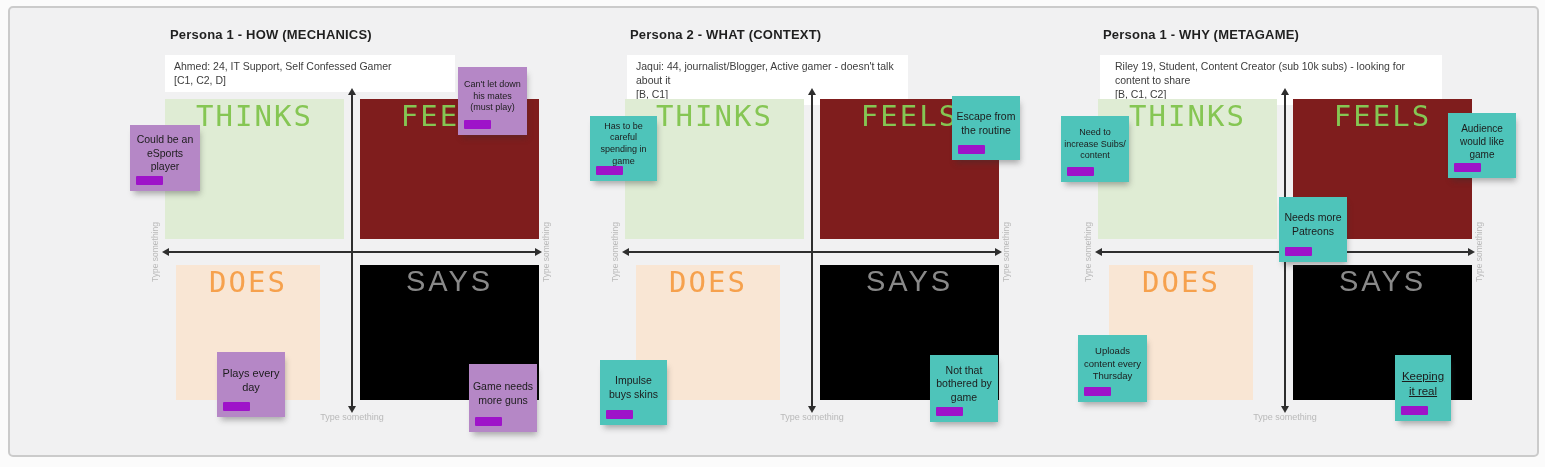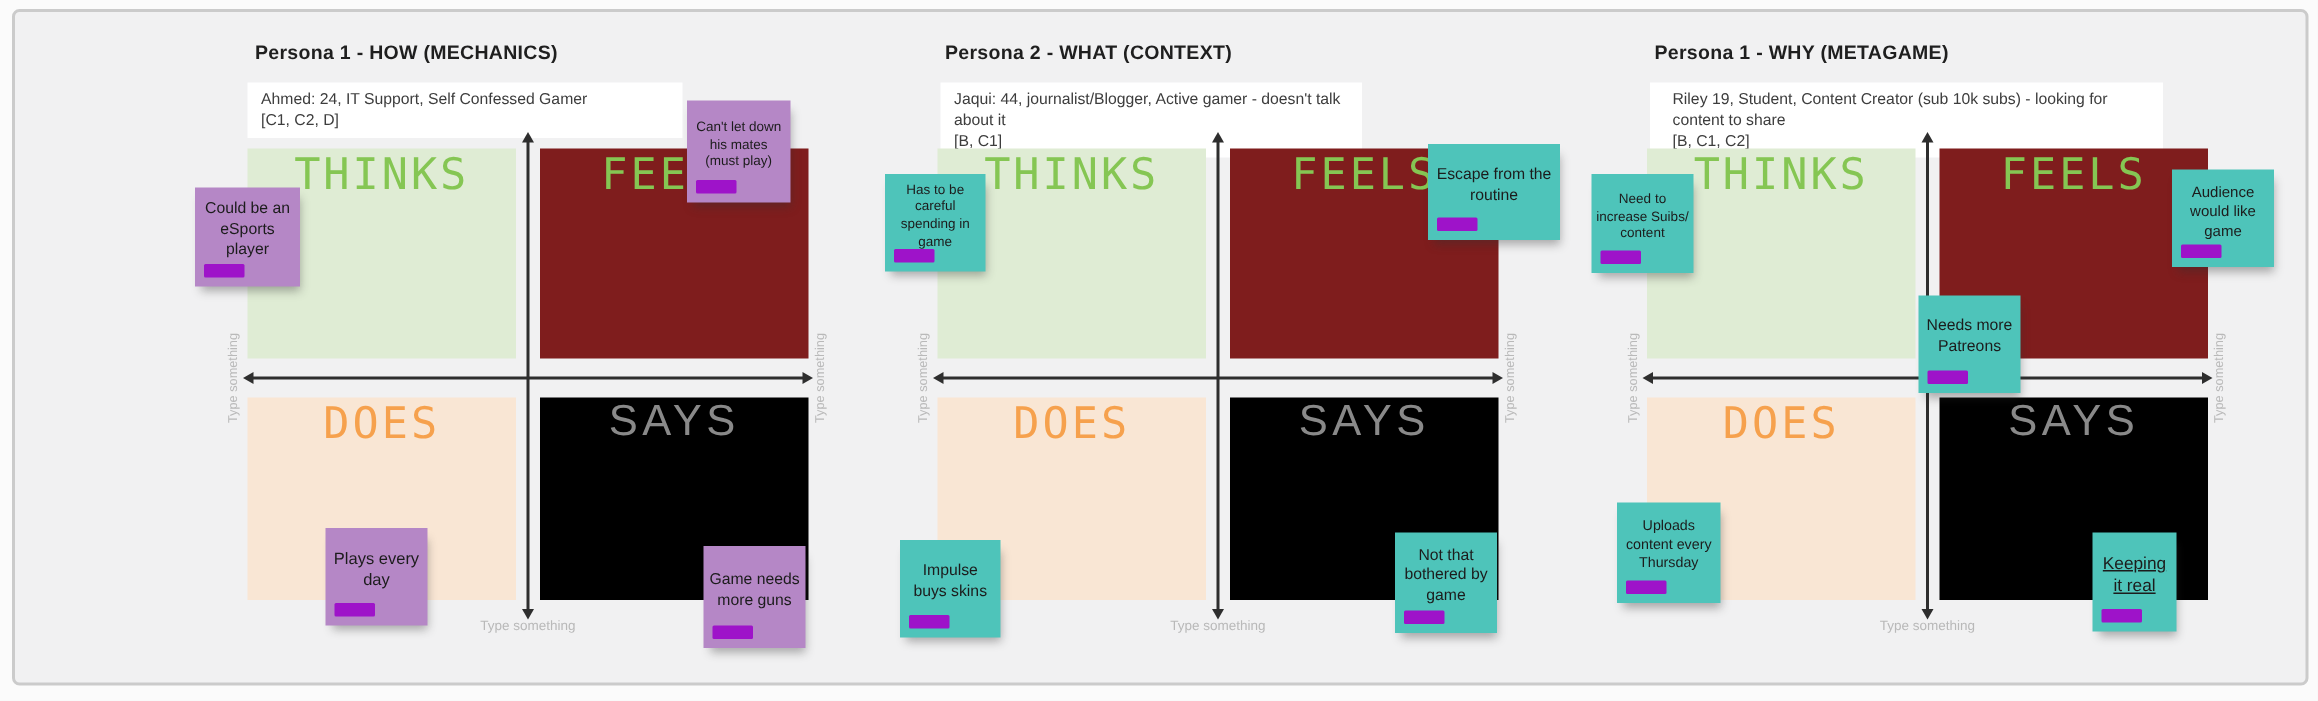--- a/index.html
+++ b/index.html
@@ -8,21 +8,21 @@
   .board{position:absolute;left:8px;top:6px;width:1527px;height:447px;
          background:#f1f1f2;border:2px solid #cbcbcb;border-radius:5px;}
   .panel{position:absolute;top:0;width:374px;height:447px;}
   .panel-title{position:absolute;left:5px;top:19px;margin:0;
                font-size:13px;font-weight:bold;color:#1f1f1f;letter-spacing:.2px;white-space:nowrap;}
   .desc-box{position:absolute;top:47px;background:#ffffff;box-sizing:border-box;
             padding:4px 9px;font-size:10.5px;line-height:14px;color:#3d3d3d;min-height:37px;}
   .quad{position:absolute;display:flex;align-items:flex-start;justify-content:center;}
   .q-thinks{left:0;top:91px;width:179px;height:140px;background:#dfecd4;}
   .q-feels{left:195px;top:91px;width:179px;height:140px;background:#7f1d1d;}
-  .q-does{left:0;top:257px;width:179px;height:135px;background:#f9e6d4;}
+  .q-does{left:11px;top:257px;width:144px;height:135px;background:#f9e6d4;}
   .q-says{left:195px;top:257px;width:179px;height:135px;background:#000000;}
   .quad-label{font-family:"DejaVu Sans Mono","Liberation Mono",monospace;
               font-size:29px;letter-spacing:2px;}
   .lbl-green{color:#85c653;}
   .lbl-orange{color:#f6a14d;}
   .lbl-gray{color:#898989;font-family:"Liberation Sans",sans-serif;letter-spacing:3px;}
   .v-axis{position:absolute;left:186px;top:84px;width:2px;height:317px;background:#2e2e2e;}
   .h-axis{position:absolute;left:2px;top:243px;width:370px;height:2px;background:#2e2e2e;}
   .ah{position:absolute;width:0;height:0;}
   .ah-up{left:183px;top:80px;border-left:4px solid transparent;border-right:4px solid transparent;border-bottom:7px solid #2e2e2e;}
@@ -119,21 +119,21 @@
     <div class="ah ah-left"></div>
     <div class="ah ah-right"></div>
     <div class="type-side left">Type something</div>
     <div class="type-side right">Type something</div>
     <div class="type-bottom">Type something</div>
 
     <div class="note note-teal" style="left:-35px;top:108px;width:67px;height:65px;font-size:9px;">
       <span>Has to be careful spending in game</span>
       <span class="note-tag"></span>
       </div>
-    <div class="note note-teal" style="left:327px;top:88px;width:88px;height:64px;font-size:10.5px;">
+    <div class="note note-teal" style="left:327px;top:88px;width:68px;height:64px;font-size:10.5px;">
       <span>Escape from the routine</span>
       <span class="note-tag"></span>
       </div>
     <div class="note note-teal" style="left:-25px;top:312px;width:67px;height:65px;font-size:10.5px;margin-top:40px;">
       <span>Impulse buys skins</span>
       <span class="note-tag"></span>
       </div>
     <div class="note note-teal" style="left:305px;top:347px;width:68px;height:67px;font-size:10.5px;">
       <span>Not that bothered by game</span>
       <span class="note-tag"></span>

